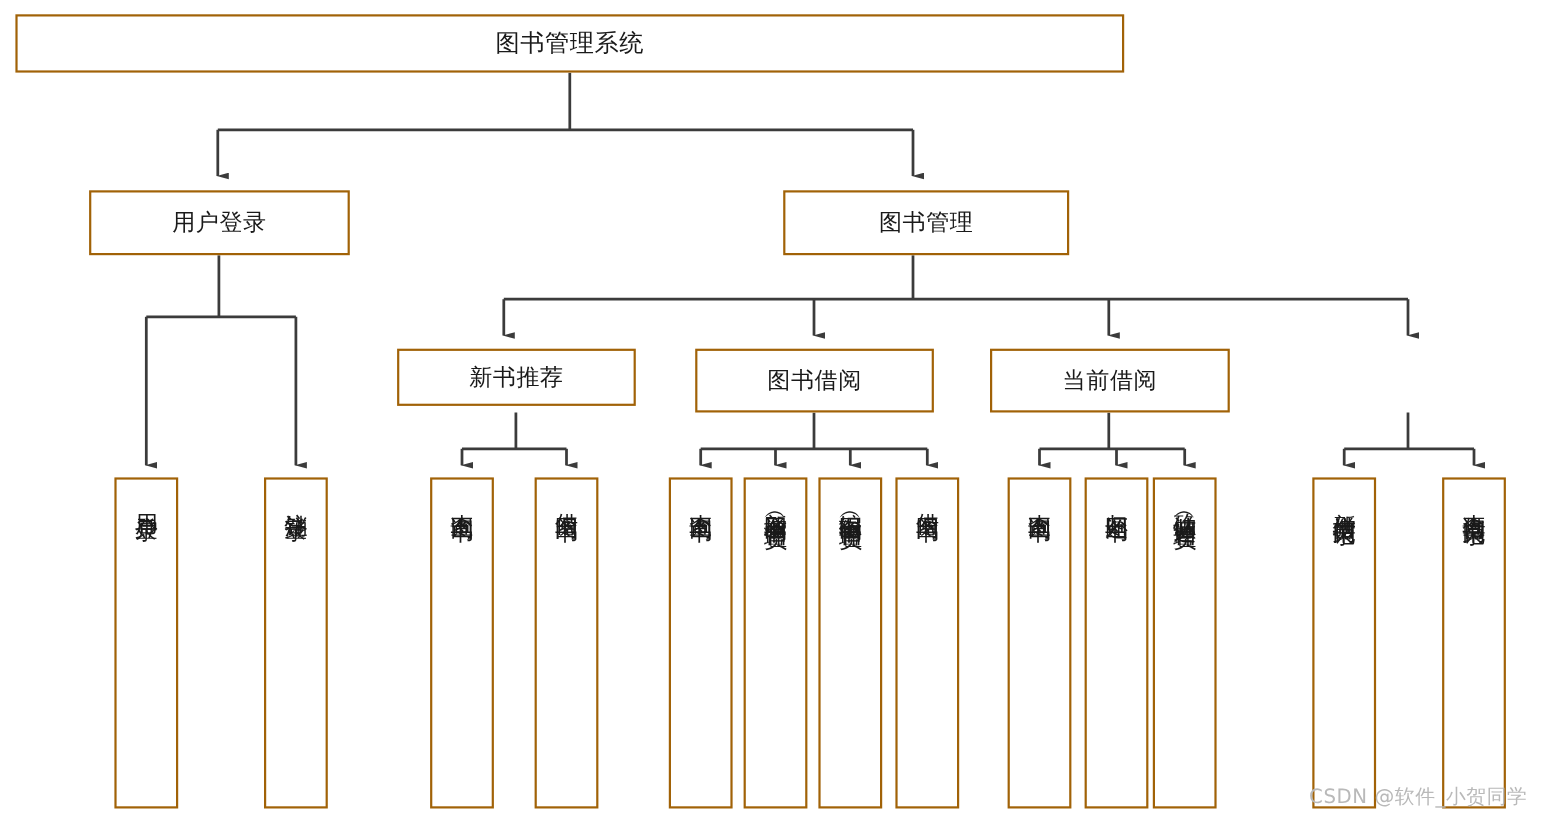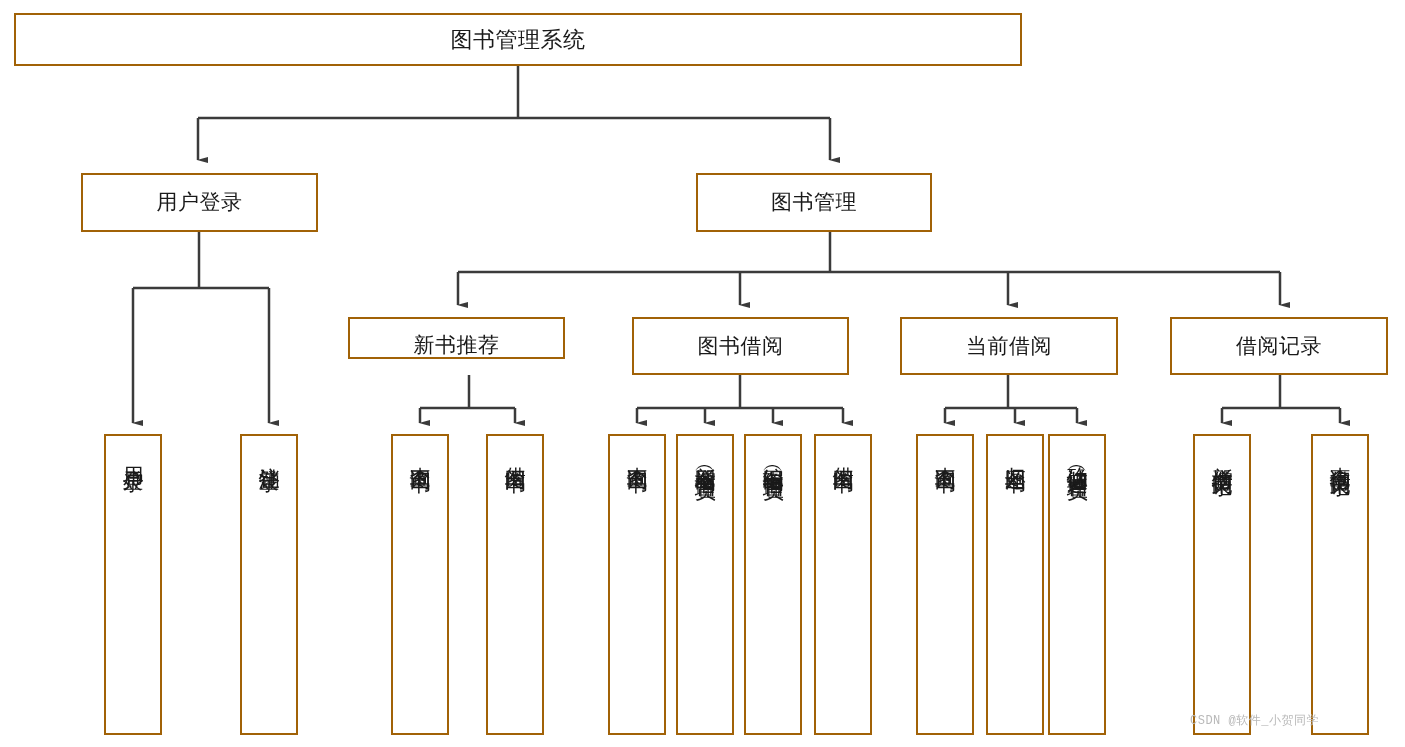--- a/index.html
+++ b/index.html
@@ -61,26 +61,25 @@
     text-orientation: upright;
     font-size: 21px;
     line-height: 1.06;
     letter-spacing: 2px;
     white-space: nowrap;
   }
   .watermark {
     position: absolute;
     left: 1190px;
     top: 712px;
-    font-size: 12px;
+    font-size: 18px;
     color: #b9b9b9;
     letter-spacing: 0.5px;
     white-space: nowrap;
     z-index: 5;
-    font-family: Liberation Mono, monospace;
   }
 </style>
 </head>
 <body>
 
 <div id="canvas">
 
   <svg id="edges" viewBox="0 0 1405 747">
     <defs>
       <marker id="arrow" markerWidth="10" markerHeight="12" refX="3" refY="10" orient="auto" markerUnits="userSpaceOnUse">
@@ -131,36 +130,33 @@
     </g>
   </svg>
 
   <div class="node root horizontal" style="left:14px; top:13px; width:1008px; height:53px;">
     <span class="node-label">图书管理系统</span>
   </div>
 
   <div class="node horizontal" style="left:81px; top:173px; width:237px; height:59px;">
     <span class="node-label">用户登录</span>
   </div>
-  <div class="node horizontal" style="left:696px; top:173px; width:236px; height:59px;">
+  <div class="node horizontal" style="left:712px; top:173px; width:260px; height:59px;">
     <span class="node-label">图书管理</span>
   </div>
 
-  <div class="node horizontal" style="left:348px; top:317px; width:217px; height:42px;align-items:flex-end;">
+  <div class="node horizontal" style="left:361px; top:317px; width:217px; height:52px;">
     <span class="node-label">新书推荐</span>
   </div>
   <div class="node horizontal" style="left:900px; top:317px; width:218px; height:58px;">
     <span class="node-label">当前借阅</span>
   </div>
   <div class="node horizontal" style="left:632px; top:317px; width:217px; height:58px;">
     <span class="node-label">图书借阅</span>
   </div>
-  <div class="node horizontal" style="left:1170px; top:317px; width:218px; height:58px;">
-    <span class="node-label">借阅记录</span>
-  </div>
 
   <div class="node vertical" style="left:104px; top:434px; width:58px; height:301px;">
     <span class="node-label">用户登录</span>
   </div>
   <div class="node vertical" style="left:240px; top:434px; width:58px; height:301px;">
     <span class="node-label">注销登录</span>
   </div>
 
   <div class="node vertical" style="left:391px; top:434px; width:58px; height:301px;">
     <span class="node-label">查询图书</span>

